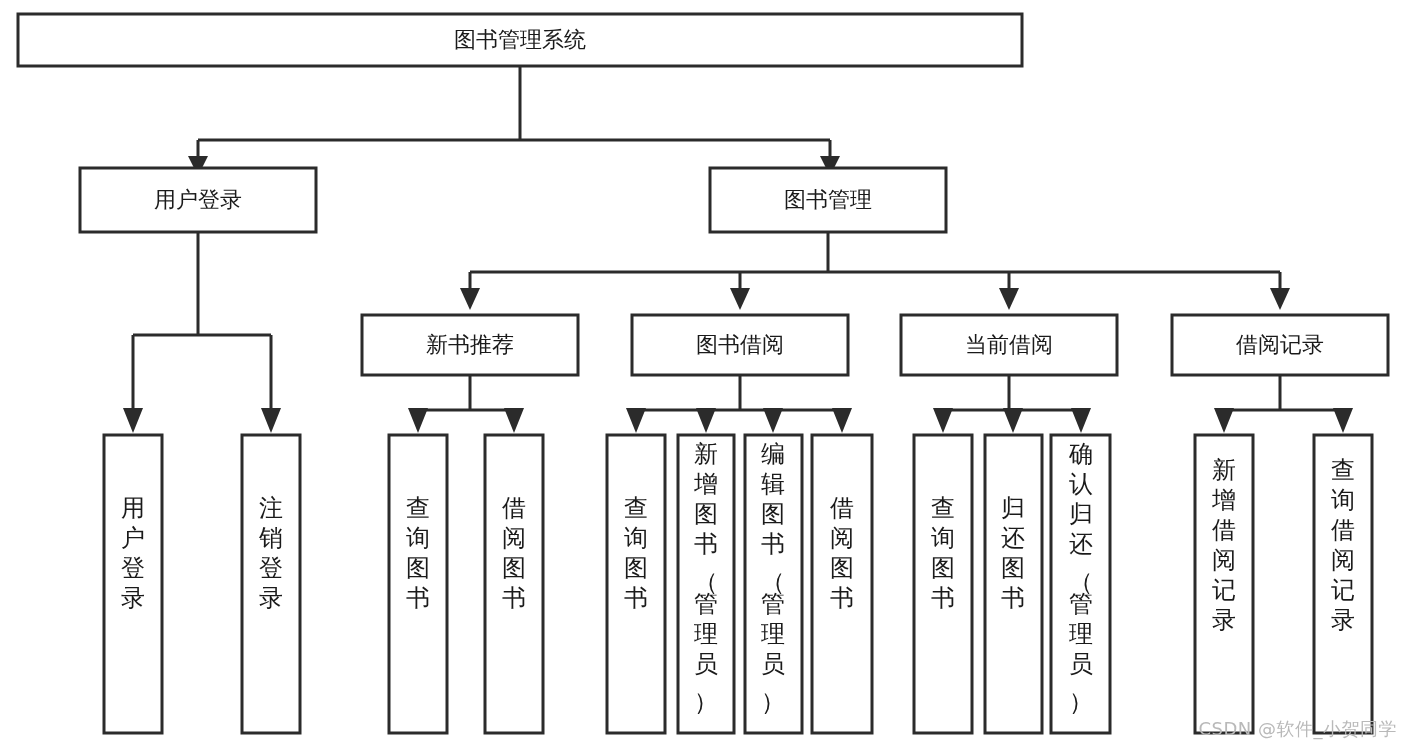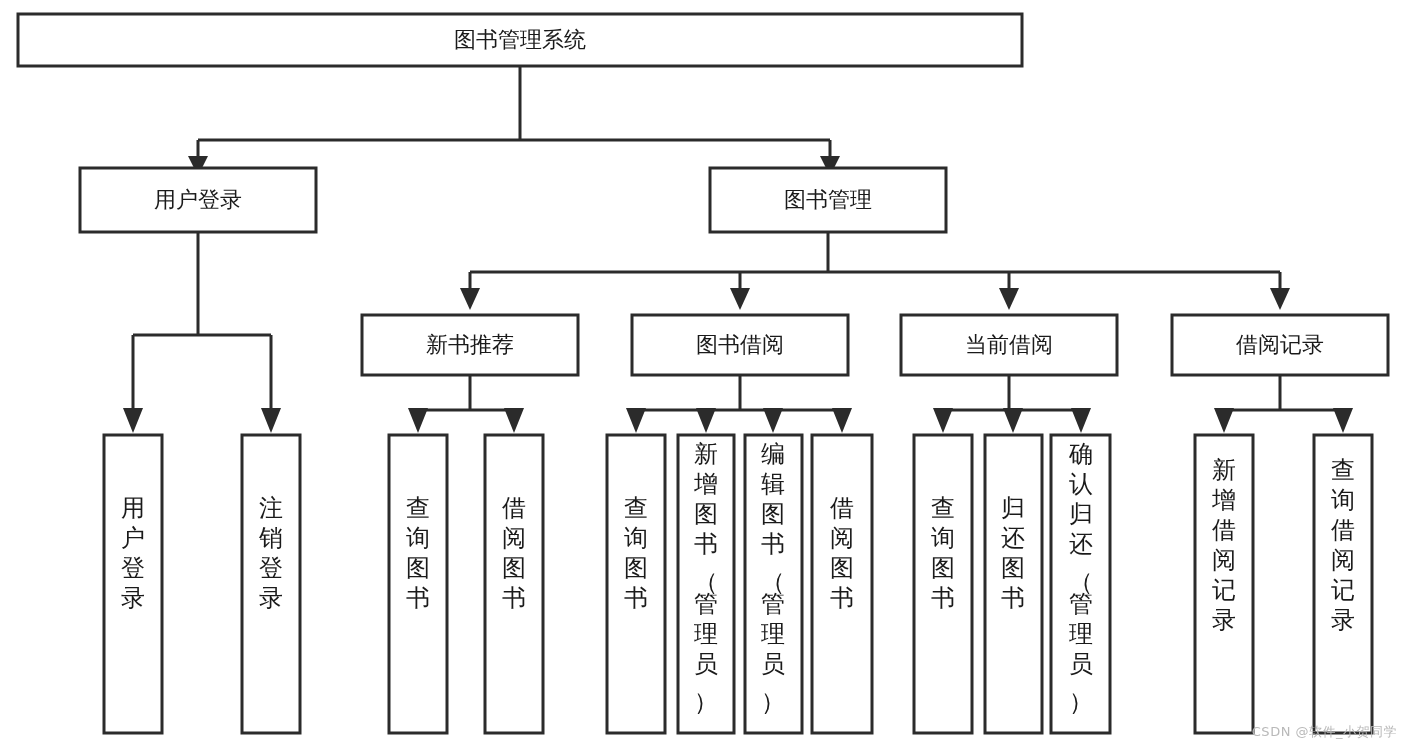--- a/index.html
+++ b/index.html
@@ -47,21 +47,21 @@
     font-family: "DejaVu Sans", "Liberation Sans", sans-serif;
     font-size: 24px;
     fill: #1a1a1a;
     text-anchor: middle;
   }
   .watermark {
     position: absolute;
     right: 8px;
     bottom: 6px;
     font-family: "DejaVu Sans", "Liberation Sans", sans-serif;
-    font-size: 13px;
+    font-size: 18px;
     color: #b9b9b9;
     white-space: nowrap;
     letter-spacing: 0.5px;
     pointer-events: none;
   }
 </style>
 </head>
 <body>
 
 <svg id="diagram" viewBox="0 0 1405 747" xmlns="http://www.w3.org/2000/svg">

